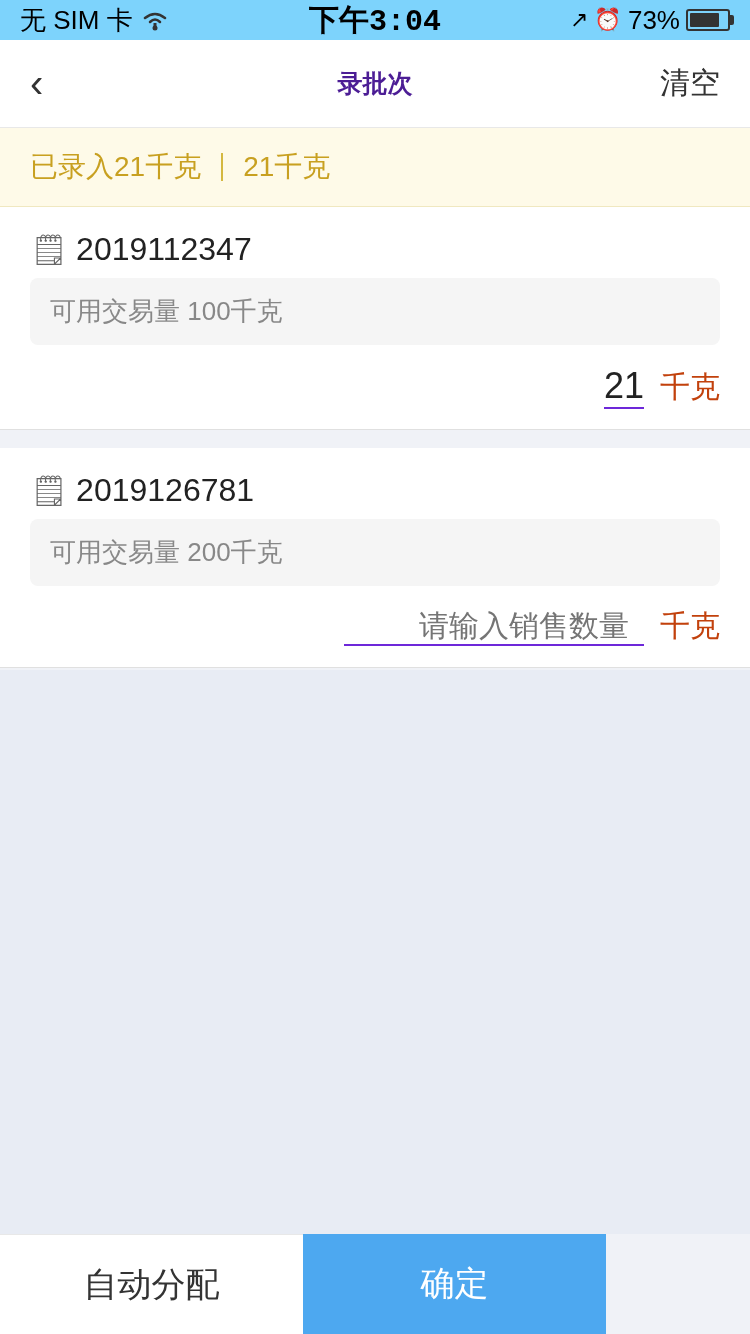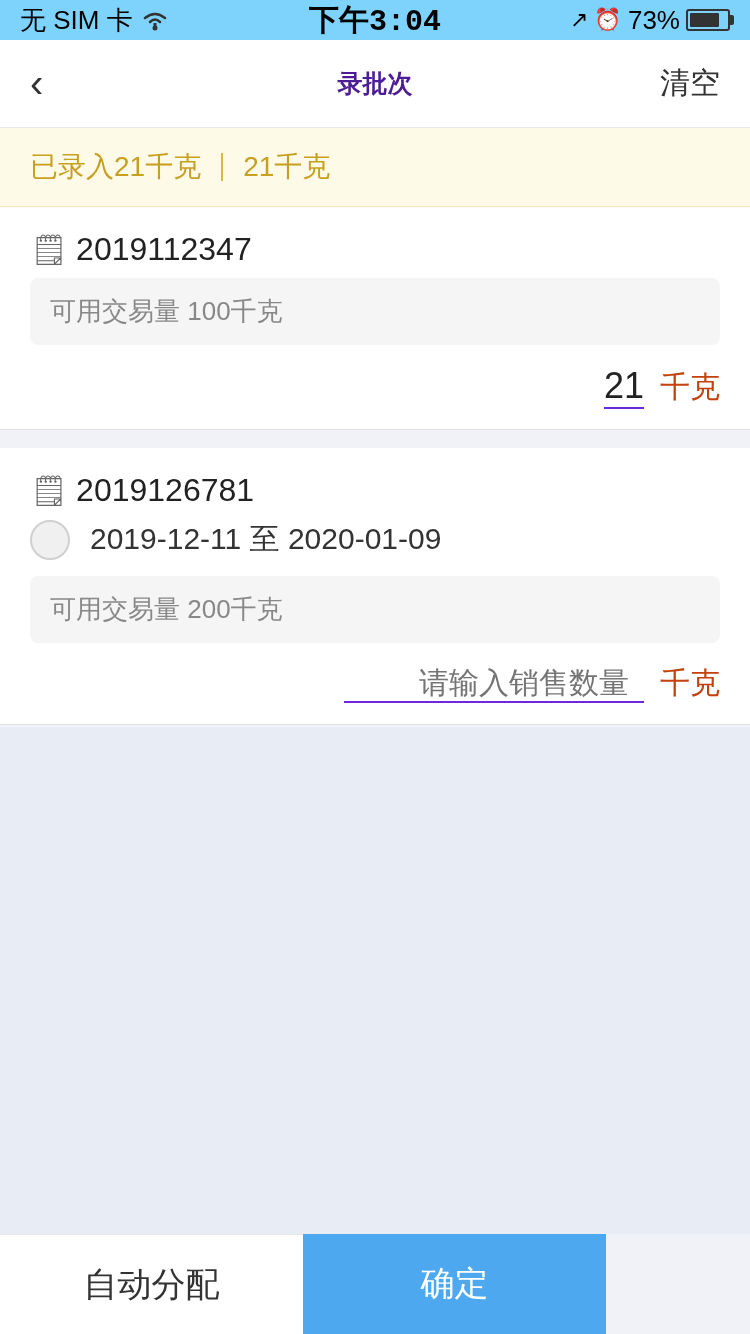--- a/index.html
+++ b/index.html
@@ -326,24 +326,20 @@
   </div>
 
   <div class="section-sep"></div>
 
   <div class="card-item">
     <div class="card-content">
       <div class="card-id-row">
         <span class="doc-icon">🗒</span>
         <span class="card-id">2019126781</span>
       </div>
-      <div class="card-date-row">
-        <div class="radio-circle"></div>
-        <span class="card-date">2019-12-11 至 2020-01-09</span>
-      </div>
       <div class="available-qty-box">可用交易量 200千克</div>
     </div>
     <div class="qty-row">
       <div class="qty-underline">
         <input class="qty-input" type="number" style="color: rgb(187, 187, 187); font-size: 30px;" placeholder="请输入销售数量">
       </div>
       <span class="qty-unit">千克</span>
     </div>
   </div>
 

